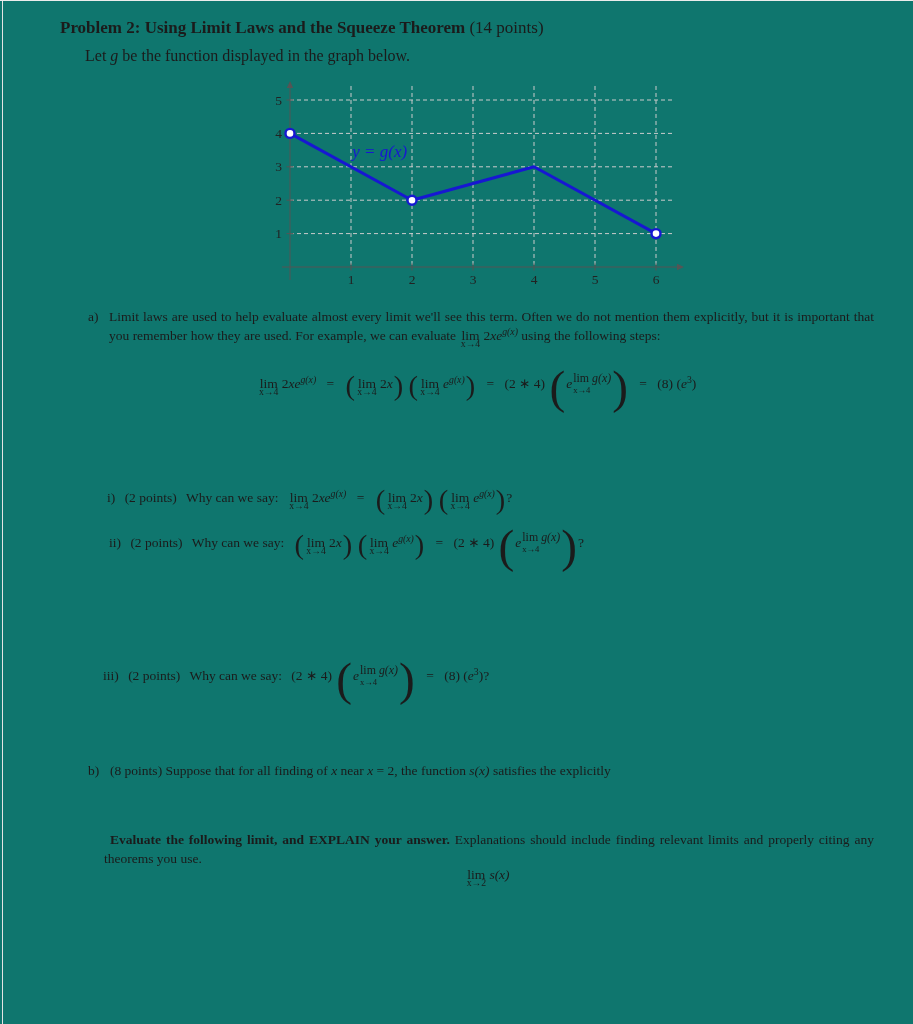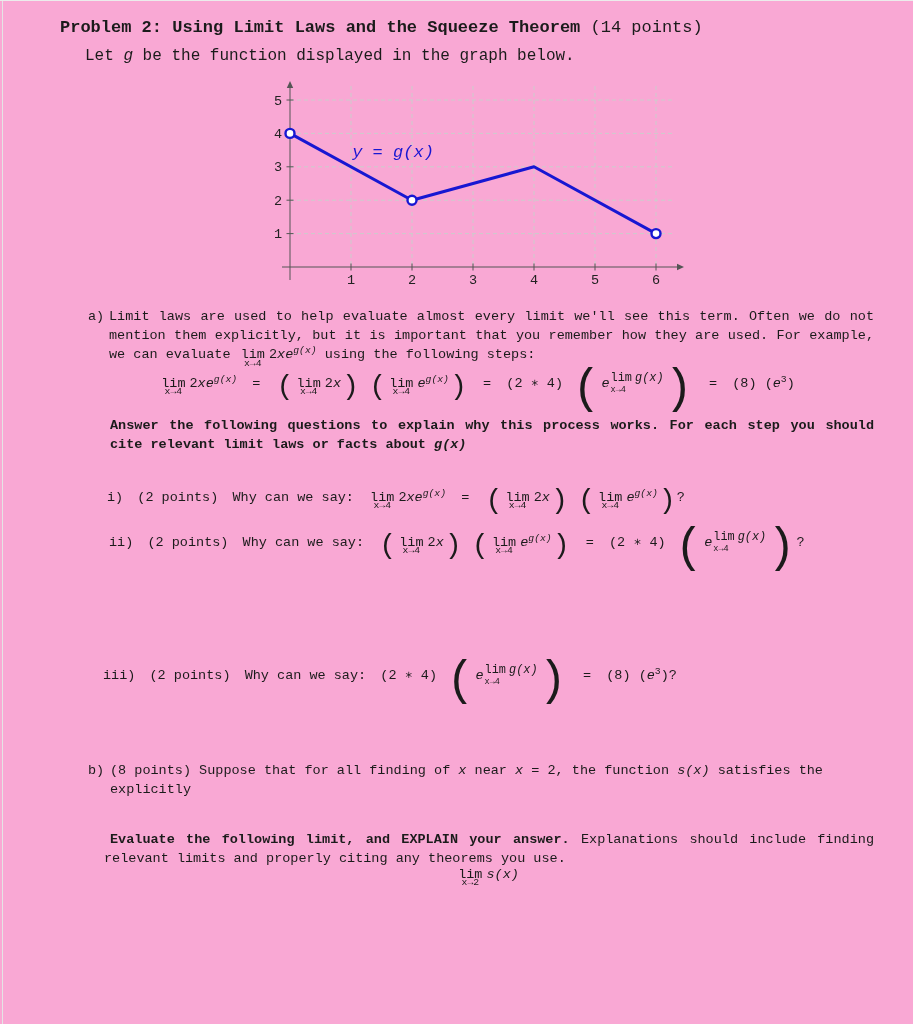--- a/index.html
+++ b/index.html
@@ -1,17 +1,17 @@
 <!DOCTYPE html>
 <html><head>
 <meta charset="utf-8">
 <style>
   html,body{margin:0;padding:0;background:#ffffff;}
-  .page{position:relative;width:913px;height:1024px;background:#f9a8d4;overflow:hidden;
-        font-family:Liberation Mono, monospace;color:#1b1b1b;}
+  .page{position:relative;width:913px;height:1024px;background:#0f766e;overflow:hidden;
+        font-family:Liberation Serif, serif;color:#1b1b1b;}
   .edge-l{position:absolute;left:2px;top:0;width:1px;height:100%;background:#e4e4e4;}
   .edge-t{position:absolute;left:0;top:0;width:100%;height:1px;background:#ececec;}
 
   .title{position:absolute;left:60px;top:18px;font-size:17px;white-space:nowrap;}
   .title .tb{font-weight:700;}
   .intro{position:absolute;left:85px;top:47px;font-size:16px;}
 
   .graphbox{position:absolute;left:258px;top:80px;}
 
   .fs{font-size:13.5px;line-height:1.42;}
@@ -124,21 +124,20 @@
           <span>lim</span>
           <span class="mi">g(x)</span>
         </span>
         <span class="r2">x→4</span>
       </span><span class="bp3">)</span>
     <span class="rel">=</span>
     <span class="mn">(8)</span>
     <span class="mn">(</span><span class="mi">e</span><sup class="msup">3</sup><span class="mn">)</span>
   </div>
 
-  <div class="answer fs jtext"><span>Answer the following questions to explain why this process works. For each step you should cite relevant limit laws or facts about </span><span class="mi">g(x)</span></div>
 
   <div class="item item-i">
     <span class="sp">i)</span>
     <span class="sp">(2 points)</span>
     <span class="sp">Why can we say:</span>
     <span class="lim"><span class="l1">lim</span><span class="l2">x→4</span></span><span class="mn">2</span><span class="mi">xe</span><sup class="msup mi">g(x)</sup>
     <span class="rel">=</span>
     <span class="bp">(</span><span class="lim"><span class="l1">lim</span><span class="l2">x→4</span></span><span class="mn">2</span><span class="mi">x</span><span class="bp">)</span>
     <span class="bp">(</span><span class="lim"><span class="l1">lim</span><span class="l2">x→4</span></span><span class="mi">e</span><sup class="msup mi">g(x)</sup><span class="bp">)</span><span class="mn">?</span>
   </div>

